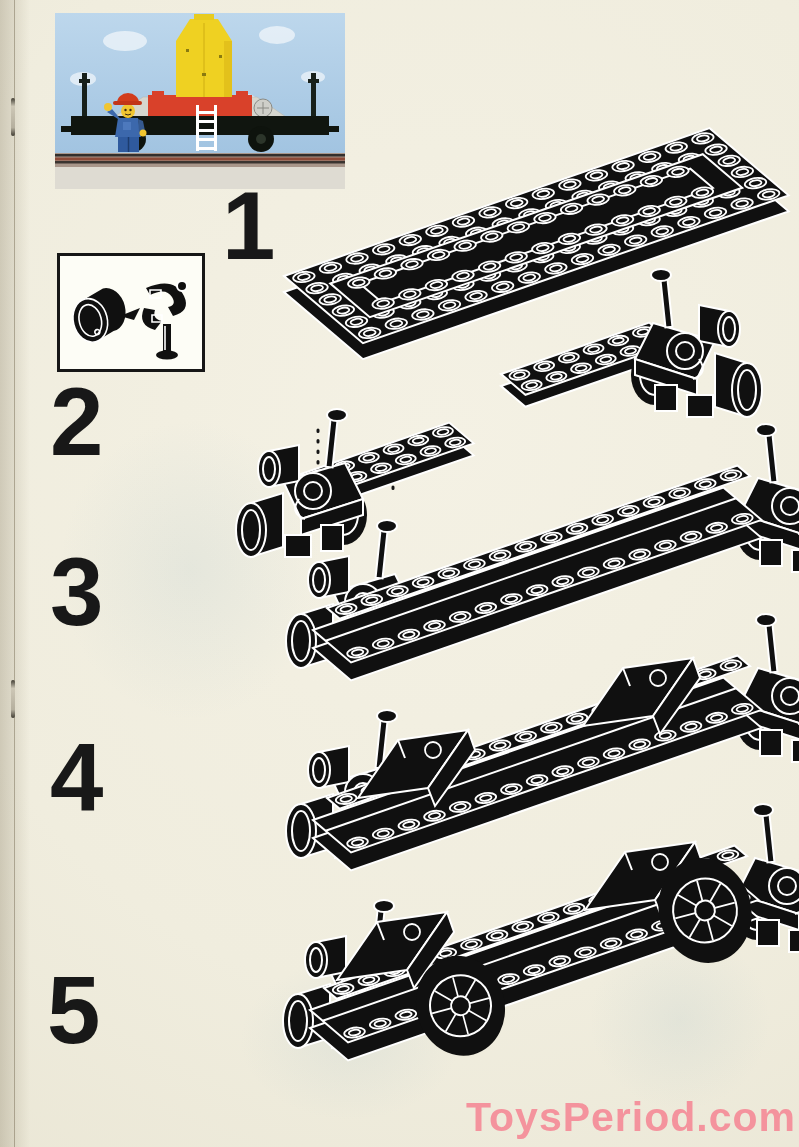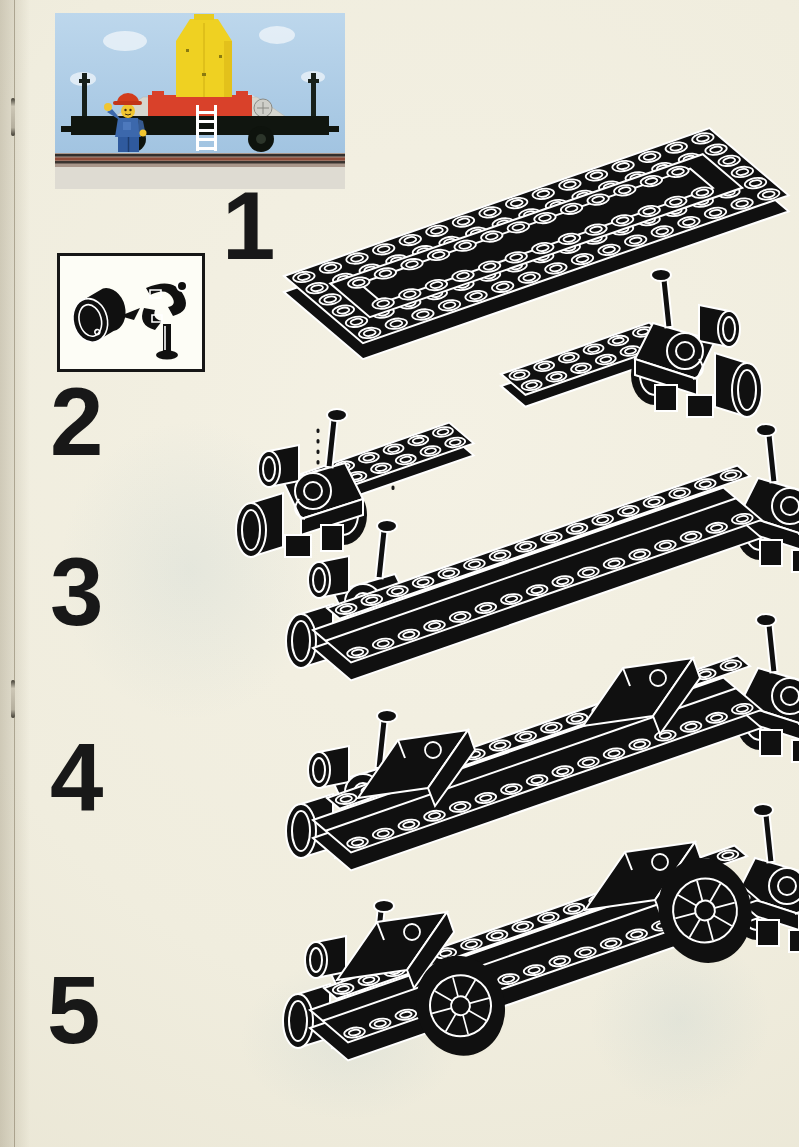--- a/index.html
+++ b/index.html
@@ -632,14 +632,15 @@
   <svg class="diagram" style="left:205px;top:826px" width="594" height="292">
     <g transform="translate(85,14)">
       <use href="#chassis"></use>
       <use href="#slope" transform="translate(42,70)"></use>
       <use href="#slope" transform="translate(290,0)"></use>
       <use href="#bigwheel" transform="translate(118,108) scale(1.05)"></use>
       <use href="#bigwheel" transform="translate(360,10) scale(1.1)"></use>
     </g>
   </svg>
 
+  <div class="watermark">ToysPeriod.com</div>
 
 </div>
 
 </body></html>

